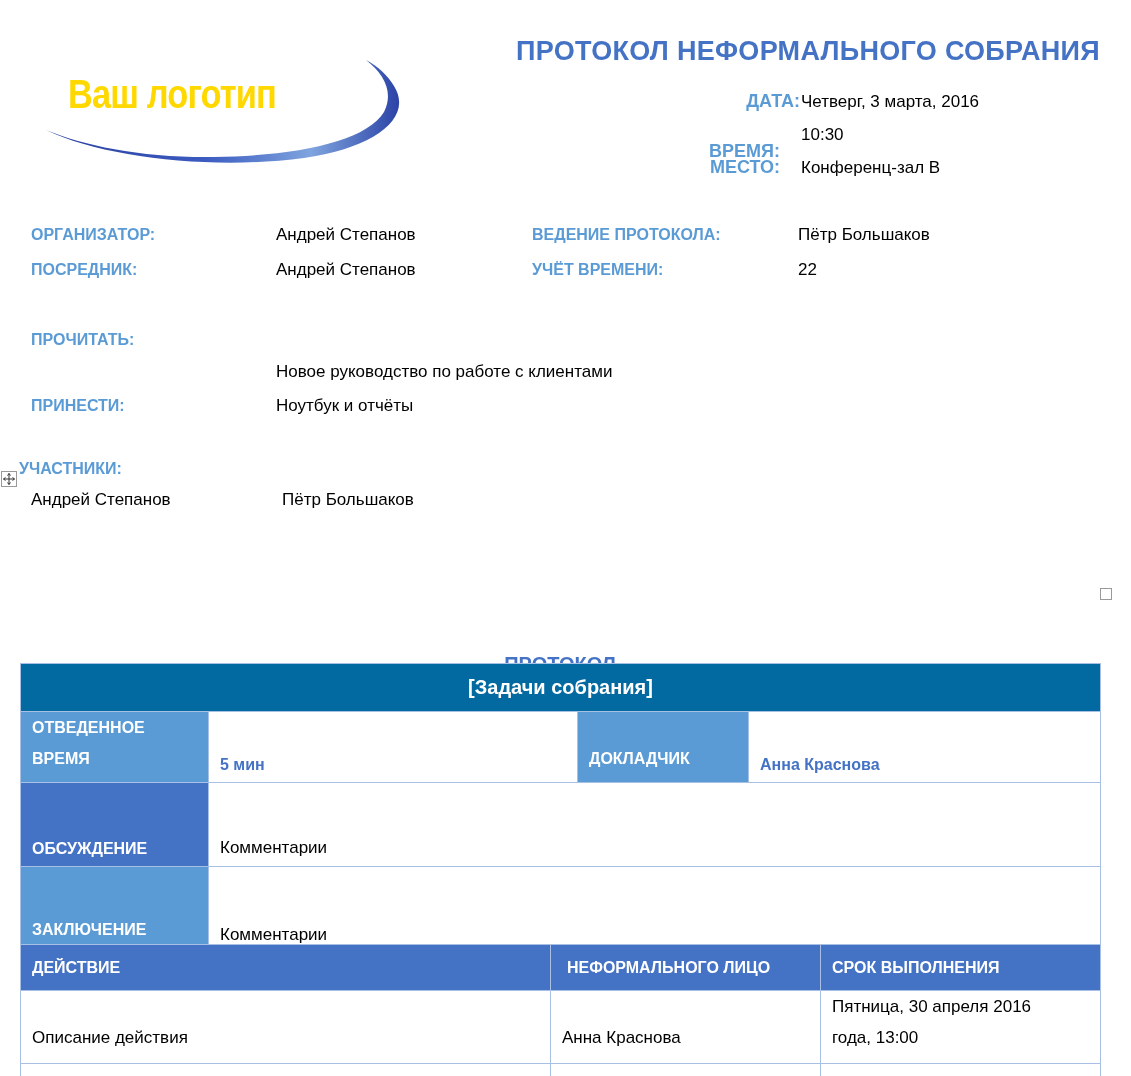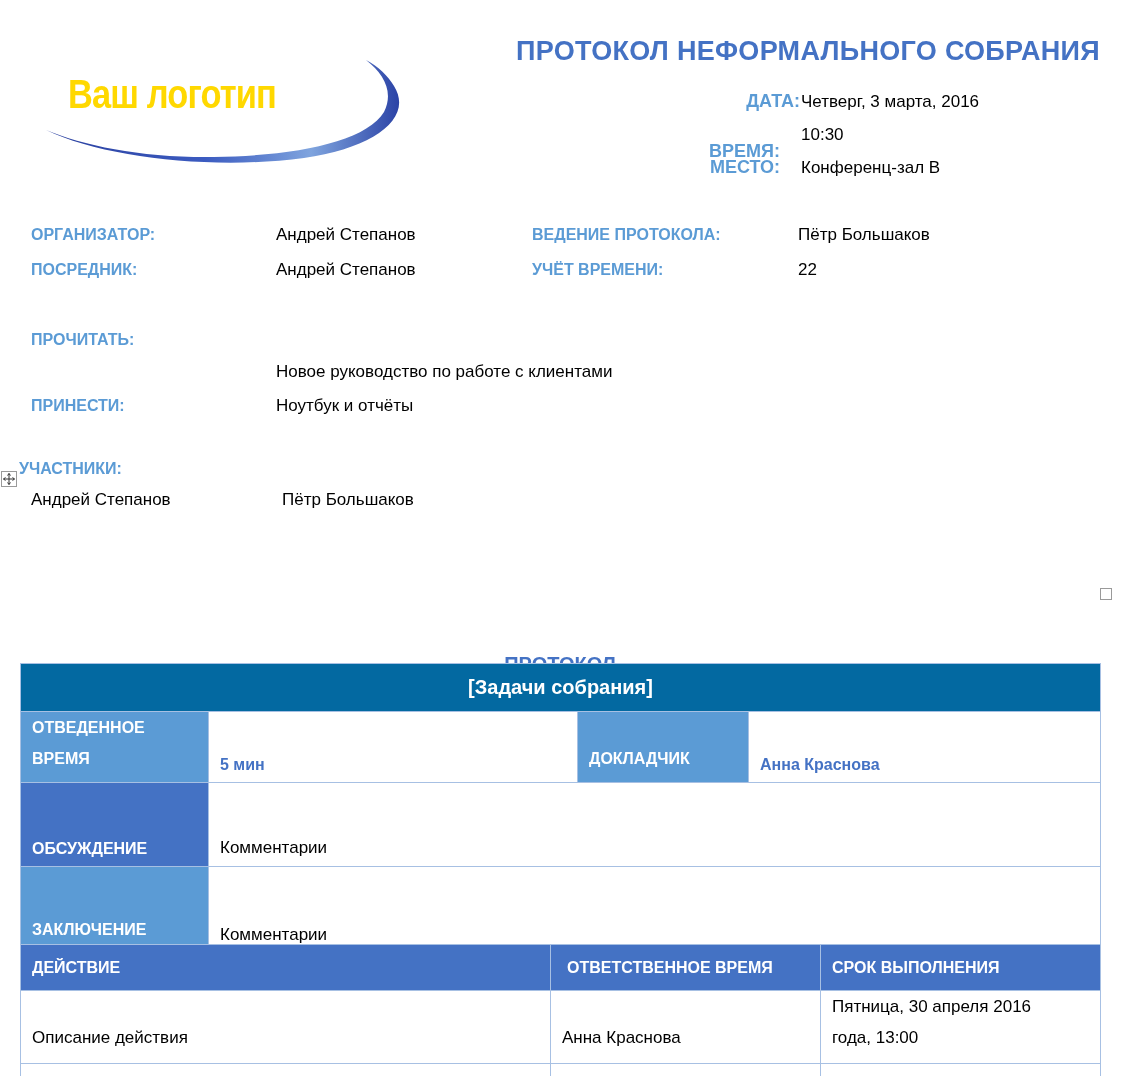--- a/index.html
+++ b/index.html
@@ -182,21 +182,21 @@
 
 <table class="t2">
   <colgroup>
     <col style="width:530px">
       <col style="width:270px">
       <col style="width:280px">
   </colgroup>
   <tbody>
       <tr>
     <th>ДЕЙСТВИЕ</th>
-    <th style="padding-left:16px;">ОТВЕТСТВЕННОЕ ВРЕМЯ</th>
+    <th style="padding-left:16px;">НЕФОРМАЛЬНОГО ЛИЦО</th>
     <th>СРОК ВЫПОЛНЕНИЯ</th>
   </tr>
   <tr>
     <td class="act">Описание действия</td>
     <td class="act">Анна Краснова</td>
     <td class="act">
       <div>Пятница, 30 апреля 2016</div>
       <div>года, 13:00</div>
     </td>
   </tr>

